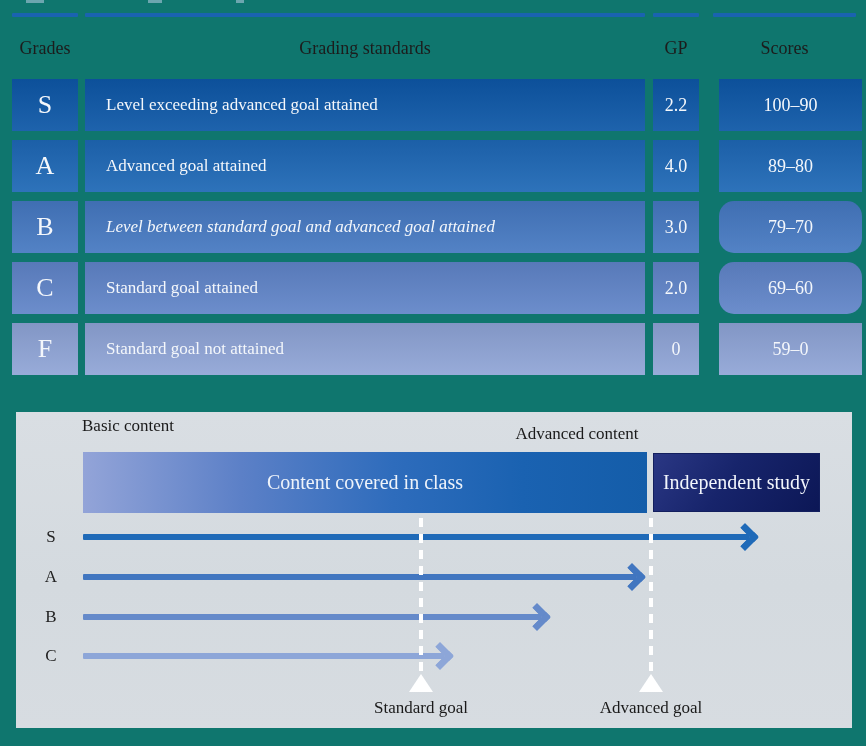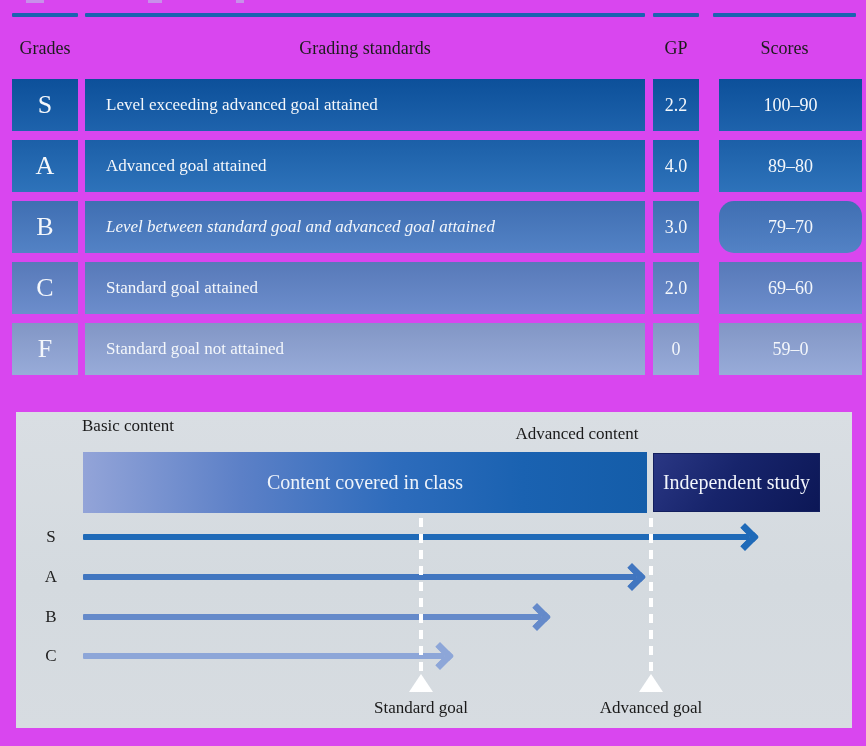--- a/index.html
+++ b/index.html
@@ -1,21 +1,21 @@
 <!DOCTYPE html>
 <html><head>
 <meta charset="utf-8">
 <style>
   html,body{margin:0;padding:0;}
   body{
     width:866px;height:746px;background:#ffffff;
     font-family:"Liberation Serif","DejaVu Serif",serif;
     position:relative;overflow:hidden;
   }
-  .page{position:relative;width:866px;height:746px;background:#d946ef;}
+  .page{position:relative;width:866px;height:746px;background:#0f766e;}
 
   
   .frag{position:absolute;top:0;height:3px;background:#b9cee6;opacity:.55;}
 
   
   .grade-table{position:absolute;left:12px;top:13px;width:844px;}
   .topline span{position:absolute;top:0;height:4px;border-radius:1px;}
   .tl1{left:0;width:66px;} .tl2{left:73px;width:560px;}
   .tl3{left:641px;width:46px;} .tl4{left:701px;width:143px;}
 
@@ -105,21 +105,21 @@
     <div class="trow">
       <div class="cell c-grade" style="background-color: rgb(70, 121, 193);">B</div>
       <div class="cell c-desc" style="background-color: rgb(70, 121, 193); font-style: italic;">Level between standard goal and advanced goal attained</div>
       <div class="cell c-gp" style="background-color: rgb(70, 121, 193);">3.0</div>
       <div class="cell c-score" style="background-color: rgb(70, 121, 193); border-radius: 15px;">79–70</div>
     </div>
     <div class="trow">
       <div class="cell c-grade" style="background-color: rgb(97, 133, 200);">C</div>
       <div class="cell c-desc" style="background-color: rgb(97, 133, 200);">Standard goal attained</div>
       <div class="cell c-gp" style="background-color: rgb(97, 133, 200);">2.0</div>
-      <div class="cell c-score" style="background-color: rgb(97, 133, 200);">69–60</div>
+      <div class="cell c-score" style="background-color: rgb(97, 133, 200); border-radius: 15px;">69–60</div>
     </div>
     <div class="trow">
       <div class="cell c-grade" style="background-color: rgb(144, 165, 214);">F</div>
       <div class="cell c-desc" style="background-color: rgb(144, 165, 214);">Standard goal not attained</div>
       <div class="cell c-gp" style="background-color: rgb(144, 165, 214);">0</div>
       <div class="cell c-score" style="background-color: rgb(144, 165, 214);">59–0</div>
     </div>
   </div>
 
   <div class="panel">

